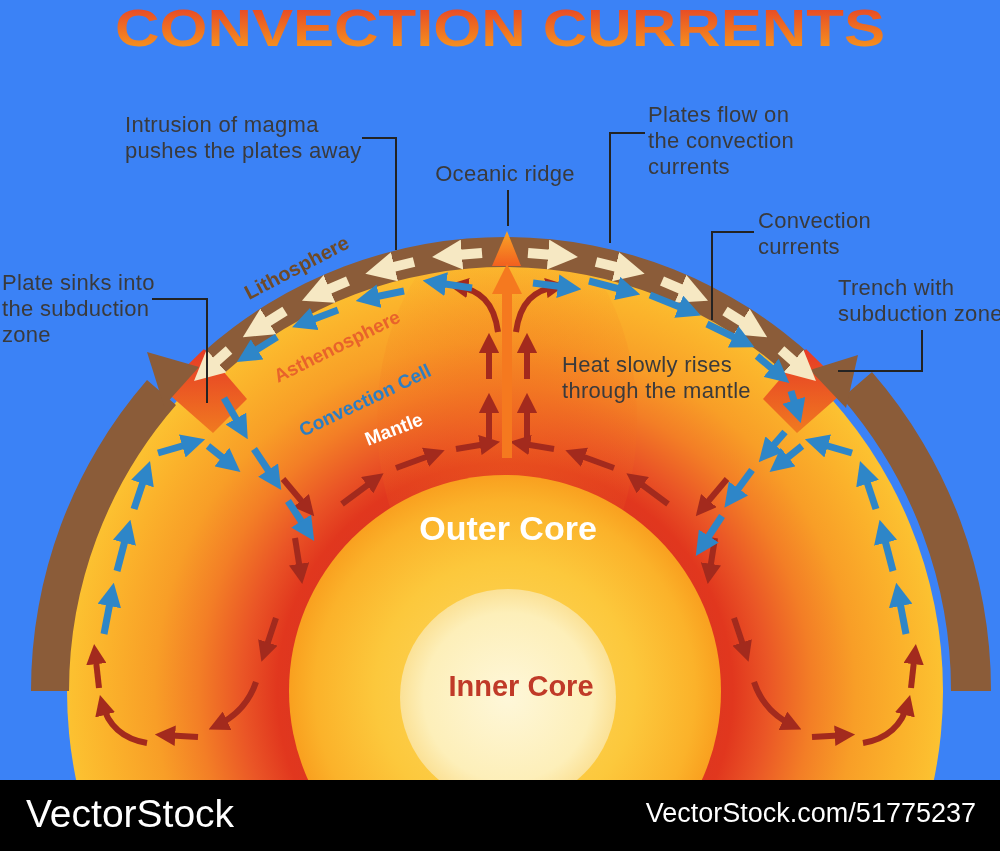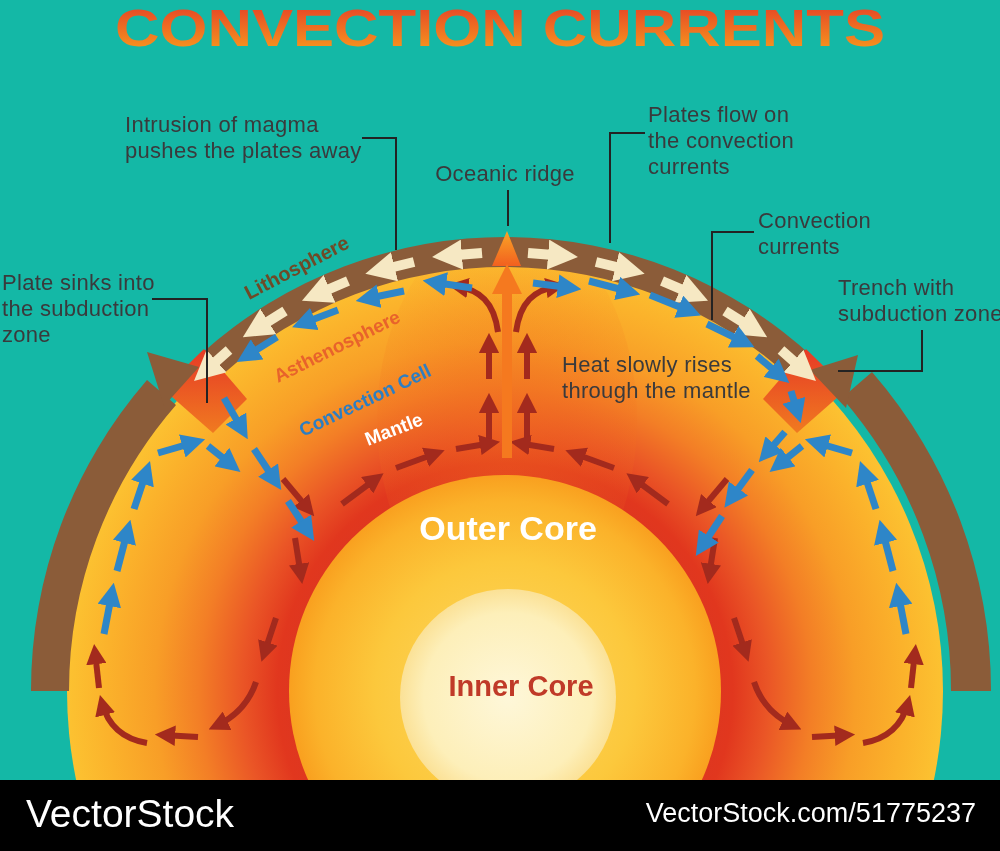--- a/index.html
+++ b/index.html
@@ -1,16 +1,16 @@
 <!DOCTYPE html>
 <html><head>
 <meta charset="utf-8">
 <style>
   html,body{margin:0;padding:0;background:#ffffff;}
-  .stage{position:relative;width:1000px;height:851px;background:#14b8a6;overflow:hidden;
+  .stage{position:relative;width:1000px;height:851px;background:#3b82f6;overflow:hidden;
          font-family:"Liberation Sans","DejaVu Sans",sans-serif;}
   svg{display:block;}
   text{font-family:"Liberation Sans","DejaVu Sans",sans-serif;}
   .ann{font-size:22px;fill:#3a3a3c;letter-spacing:.3px;}
   .leader{stroke:#232323;stroke-width:2;fill:none;}
   .creamA{stroke:#F6E8C3;stroke-width:10;fill:none;}
   .blueA{stroke:#2E86C8;stroke-width:7;fill:none;}
   .redA{stroke:#A32A1D;stroke-width:6;fill:none;}
   .orangeA{stroke:#F5791F;stroke-width:10;fill:none;}
   .layerlbl{font-weight:bold;}

